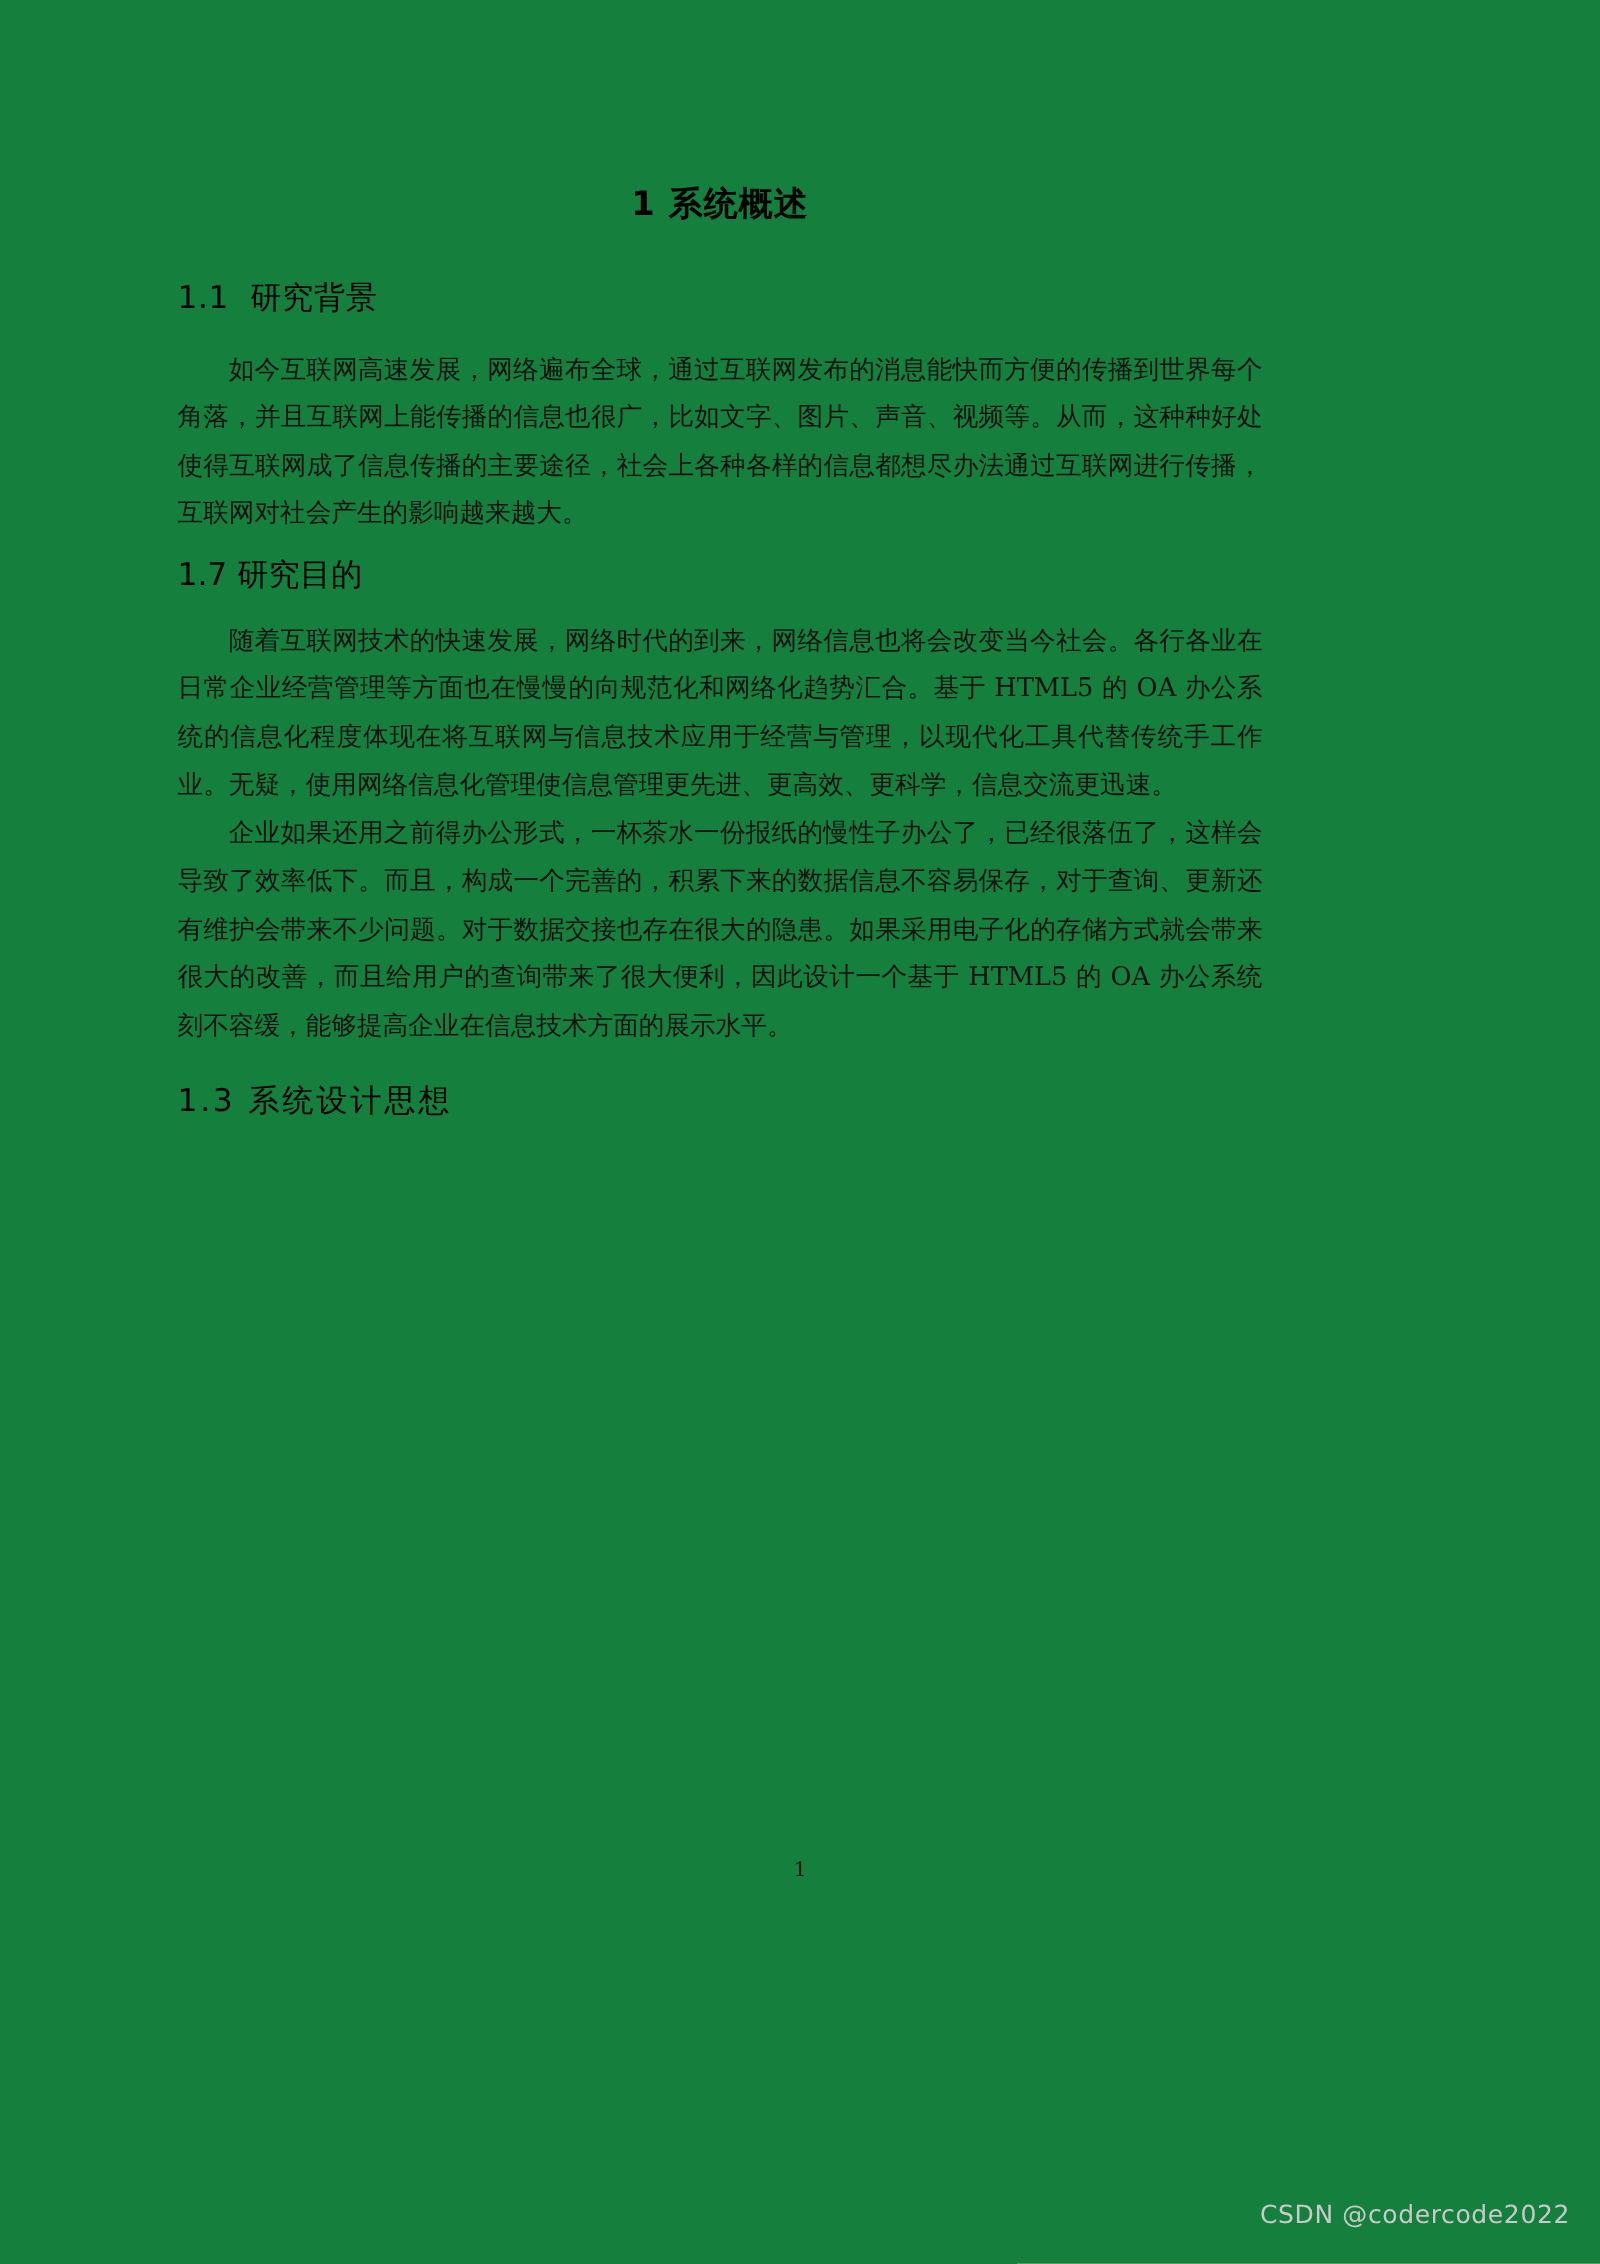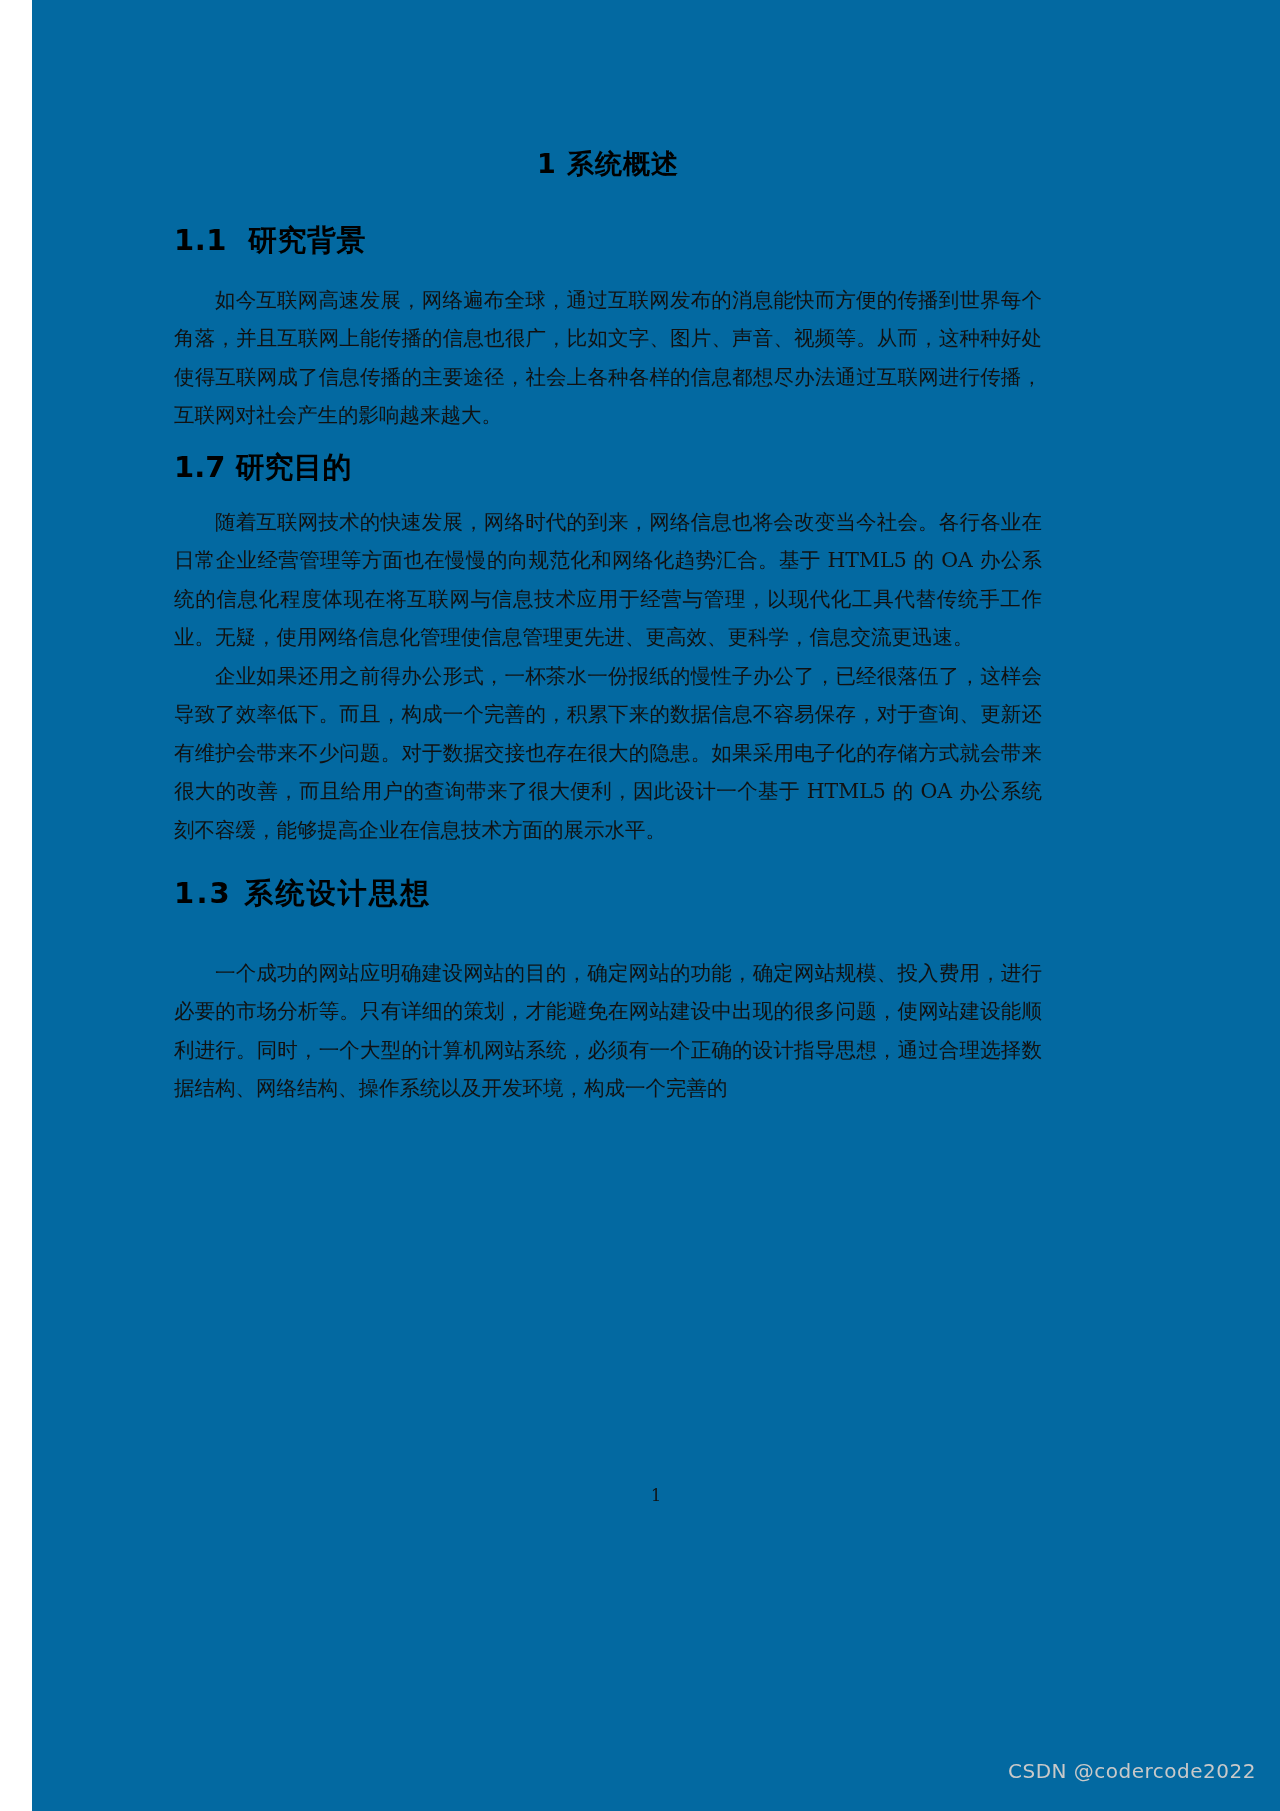--- a/index.html
+++ b/index.html
@@ -11,22 +11,21 @@
     width: 1280px;
     height: 1811px;
     position: relative;
     font-family: "DejaVu Serif", "Liberation Serif", serif;
     overflow: hidden;
   }
 
   .page {
     position: absolute;
     inset: 0;
-    background: #0369a1;
-    margin-left: 32px;
+    background: #15803d;
   }
 
   .content {
     position: absolute;
     left: 142px;
     top: 0;
     width: 868px;
   }
 
   
@@ -39,22 +38,22 @@
     letter-spacing: 1px;
     margin: 0;
     padding-top: 148px;
     padding-bottom: 0;
     line-height: 1.2;
   }
 
   
   .h2 {
     font-family: "DejaVu Sans", "Liberation Sans", sans-serif;
-    font-weight: bold;
-    font-size: 29px;
+    font-weight: normal;
+    font-size: 25px;
     color: #000000;
     margin: 0;
     line-height: 1.25;
     white-space: pre;
   }
   .h2.sp-wide { letter-spacing: 0.5px; }
   .h2.sp-extra { letter-spacing: 2.2px; }
 
   
   .para {
@@ -118,21 +117,20 @@
 
     <h2 class="h2">1.7 研究目的</h2>
     <div class="gap-18"></div>
     <p class="para">随着互联网技术的快速发展，网络时代的到来，网络信息也将会改变当今社会。各行各业在日常企业经营管理等方面也在慢慢的向规范化和网络化趋势汇合。基于 HTML5 的 OA 办公系统的信息化程度体现在将互联网与信息技术应用于经营与管理，以现代化工具代替传统手工作业。无疑，使用网络信息化管理使信息管理更先进、更高效、更科学，信息交流更迅速。</p>
     <p class="para">企业如果还用之前得办公形式，一杯茶水一份报纸的慢性子办公了，已经很落伍了，这样会导致了效率低下。而且，构成一个完善的，积累下来的数据信息不容易保存，对于查询、更新还有维护会带来不少问题。对于数据交接也存在很大的隐患。如果采用电子化的存储方式就会带来很大的改善，而且给用户的查询带来了很大便利，因此设计一个基于 HTML5 的 OA 办公系统刻不容缓，能够提高企业在信息技术方面的展示水平。</p>
 
     <div class="gap-26"></div>
 
     <h2 class="h2 sp-extra">1.3 系统设计思想</h2>
     <div class="gap-42"></div>
-    <p class="para">一个成功的网站应明确建设网站的目的，确定网站的功能，确定网站规模、投入费用，进行必要的市场分析等。只有详细的策划，才能避免在网站建设中出现的很多问题，使网站建设能顺利进行。同时，一个大型的计算机网站系统，必须有一个正确的设计指导思想，通过合理选择数据结构、网络结构、操作系统以及开发环境，构成一个完善的</p>
 
   </div>
 
   <div class="page-number">1</div>
 
   <div class="watermark">CSDN @codercode2022</div>
 
 </div>
 
 </body></html>

